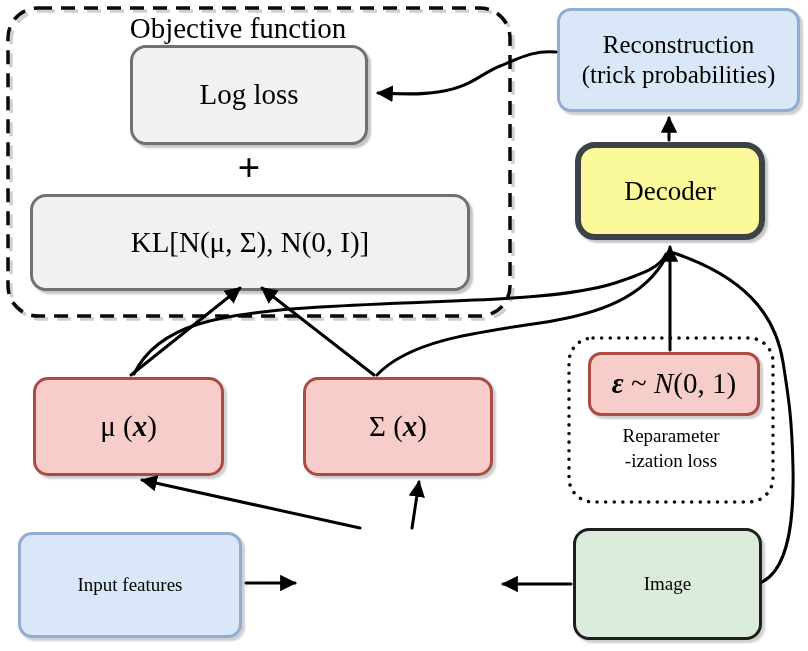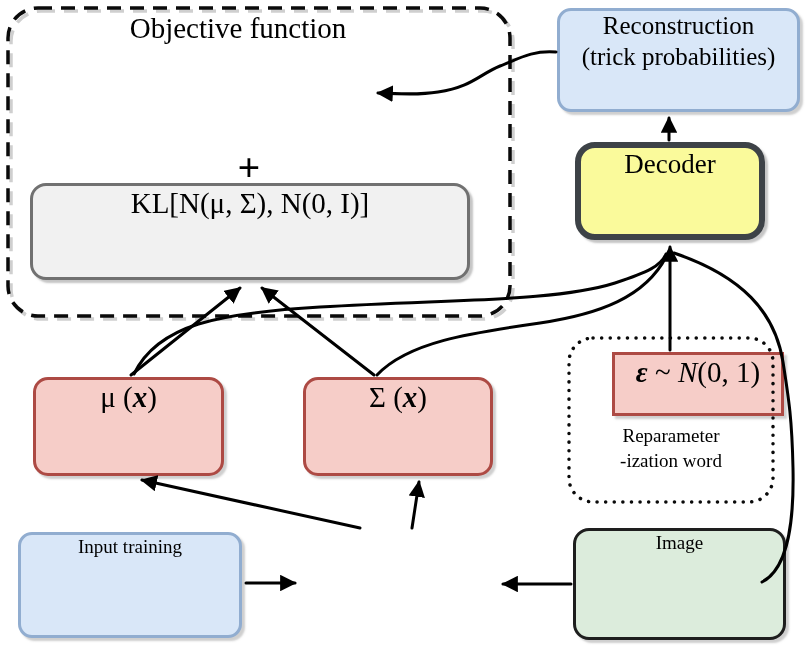--- a/index.html
+++ b/index.html
@@ -2,21 +2,21 @@
 <html><head>
 <meta charset="utf-8">
 <style>
   html,body{margin:0;padding:0;background:#ffffff;}
   #canvas{
     position:relative;width:808px;height:651px;background:#ffffff;overflow:hidden;
     font-family:"Liberation Serif","DejaVu Serif",serif;color:#000000;
   }
   .node{
     position:absolute;box-sizing:border-box;
-    display:flex;flex-direction:column;align-items:center;
+    display:flex;flex-direction:column;align-items:center;justify-content:center;
     text-align:center;line-height:1.22;
   }
   .gray{
     background:#f1f1f1;border:3px solid #717171;border-radius:16px;
     box-shadow:3px 3px 2px rgba(150,150,150,.55);
   }
   .blue{
     background:#d9e7f8;border:3px solid #91add0;border-radius:14px;
     box-shadow:3px 3px 2px rgba(160,160,160,.5);
   }
@@ -42,59 +42,62 @@
 </style>
 </head>
 <body>
 
 <div id="canvas">
 
   <div class="nodes-layer">
 
     <div class="label t29" style="left:8px;top:12px;width:460px;">Objective function</div>
 
+    <div class="node gray t29" style="left:130px;top:45px;width:238px;height:100px;">
+      <span>Log loss</span>
+    </div>
 
     <div class="label" id="plus-sign" style="left:130px;top:148px;width:238px;">+</div>
 
-    <div class="node gray t29" style="left:30px;top:183px;width:440px;height:97px;">
+    <div class="node gray t29" style="left:30px;top:194px;width:440px;height:97px;">
       <span>KL[N(μ, Σ), N(0, I)]</span>
     </div>
 
     <div class="node blue t25" style="left:557px;top:8px;width:243px;height:104px;">
       <span>Reconstruction</span>
       <span>(trick probabilities)</span>
     </div>
 
     <div class="node yellow t27" style="left:575px;top:142px;width:190px;height:98px;">
       <span>Decoder</span>
     </div>
 
     <div class="node pink t29" style="left:303px;top:377px;width:190px;height:99px;">
       <span><span>Σ (</span><span class="bi">x</span><span>)</span></span>
     </div>
 
     <div class="node pink t29" style="left:33px;top:377px;width:191px;height:99px;">
       <span><span>μ (</span><span class="bi">x</span><span>)</span></span>
     </div>
 
-    <div class="node pink t29" style="left:588px;top:352px;width:172px;height:64px;border-radius:0;margin-left:24px;">
+    <div class="node pink t29" style="left:588px;top:352px;width:172px;height:64px;border-radius:13px;">
       <span><span class="bi">ε</span><span> ~ </span><span class="it">N</span><span>(0, 1)</span></span>
     </div>
 
     <div class="label t26" style="left:569px;top:424px;width:204px;line-height:1.3;">
       <div>Reparameter</div>
-      <div>-ization word</div>
+      <div>-ization loss</div>
     </div>
 
     <div class="node blue t26" style="left:18px;top:532px;width:224px;height:106px;">
-      <span>Input training</span>
+      <span>Input features</span>
     </div>
 
 
-    <div class="node green t26" style="left:573px;top:528px;width:213px;height:112px;">
+    <div class="node green t26" style="left:573px;top:528px;width:189px;height:112px;">
       <span>Image</span>
     </div>
   </div>
 
   <svg id="edges" width="808" height="651" viewBox="0 0 808 651">
     <defs>
       <marker id="arrow" viewBox="0 0 10 10" refX="9" refY="5" markerWidth="5.5" markerHeight="5.5" orient="auto-start-reverse">
         <path d="M0,0 L10,5 L0,10 z" fill="#000"></path>
       </marker>
     </defs>

